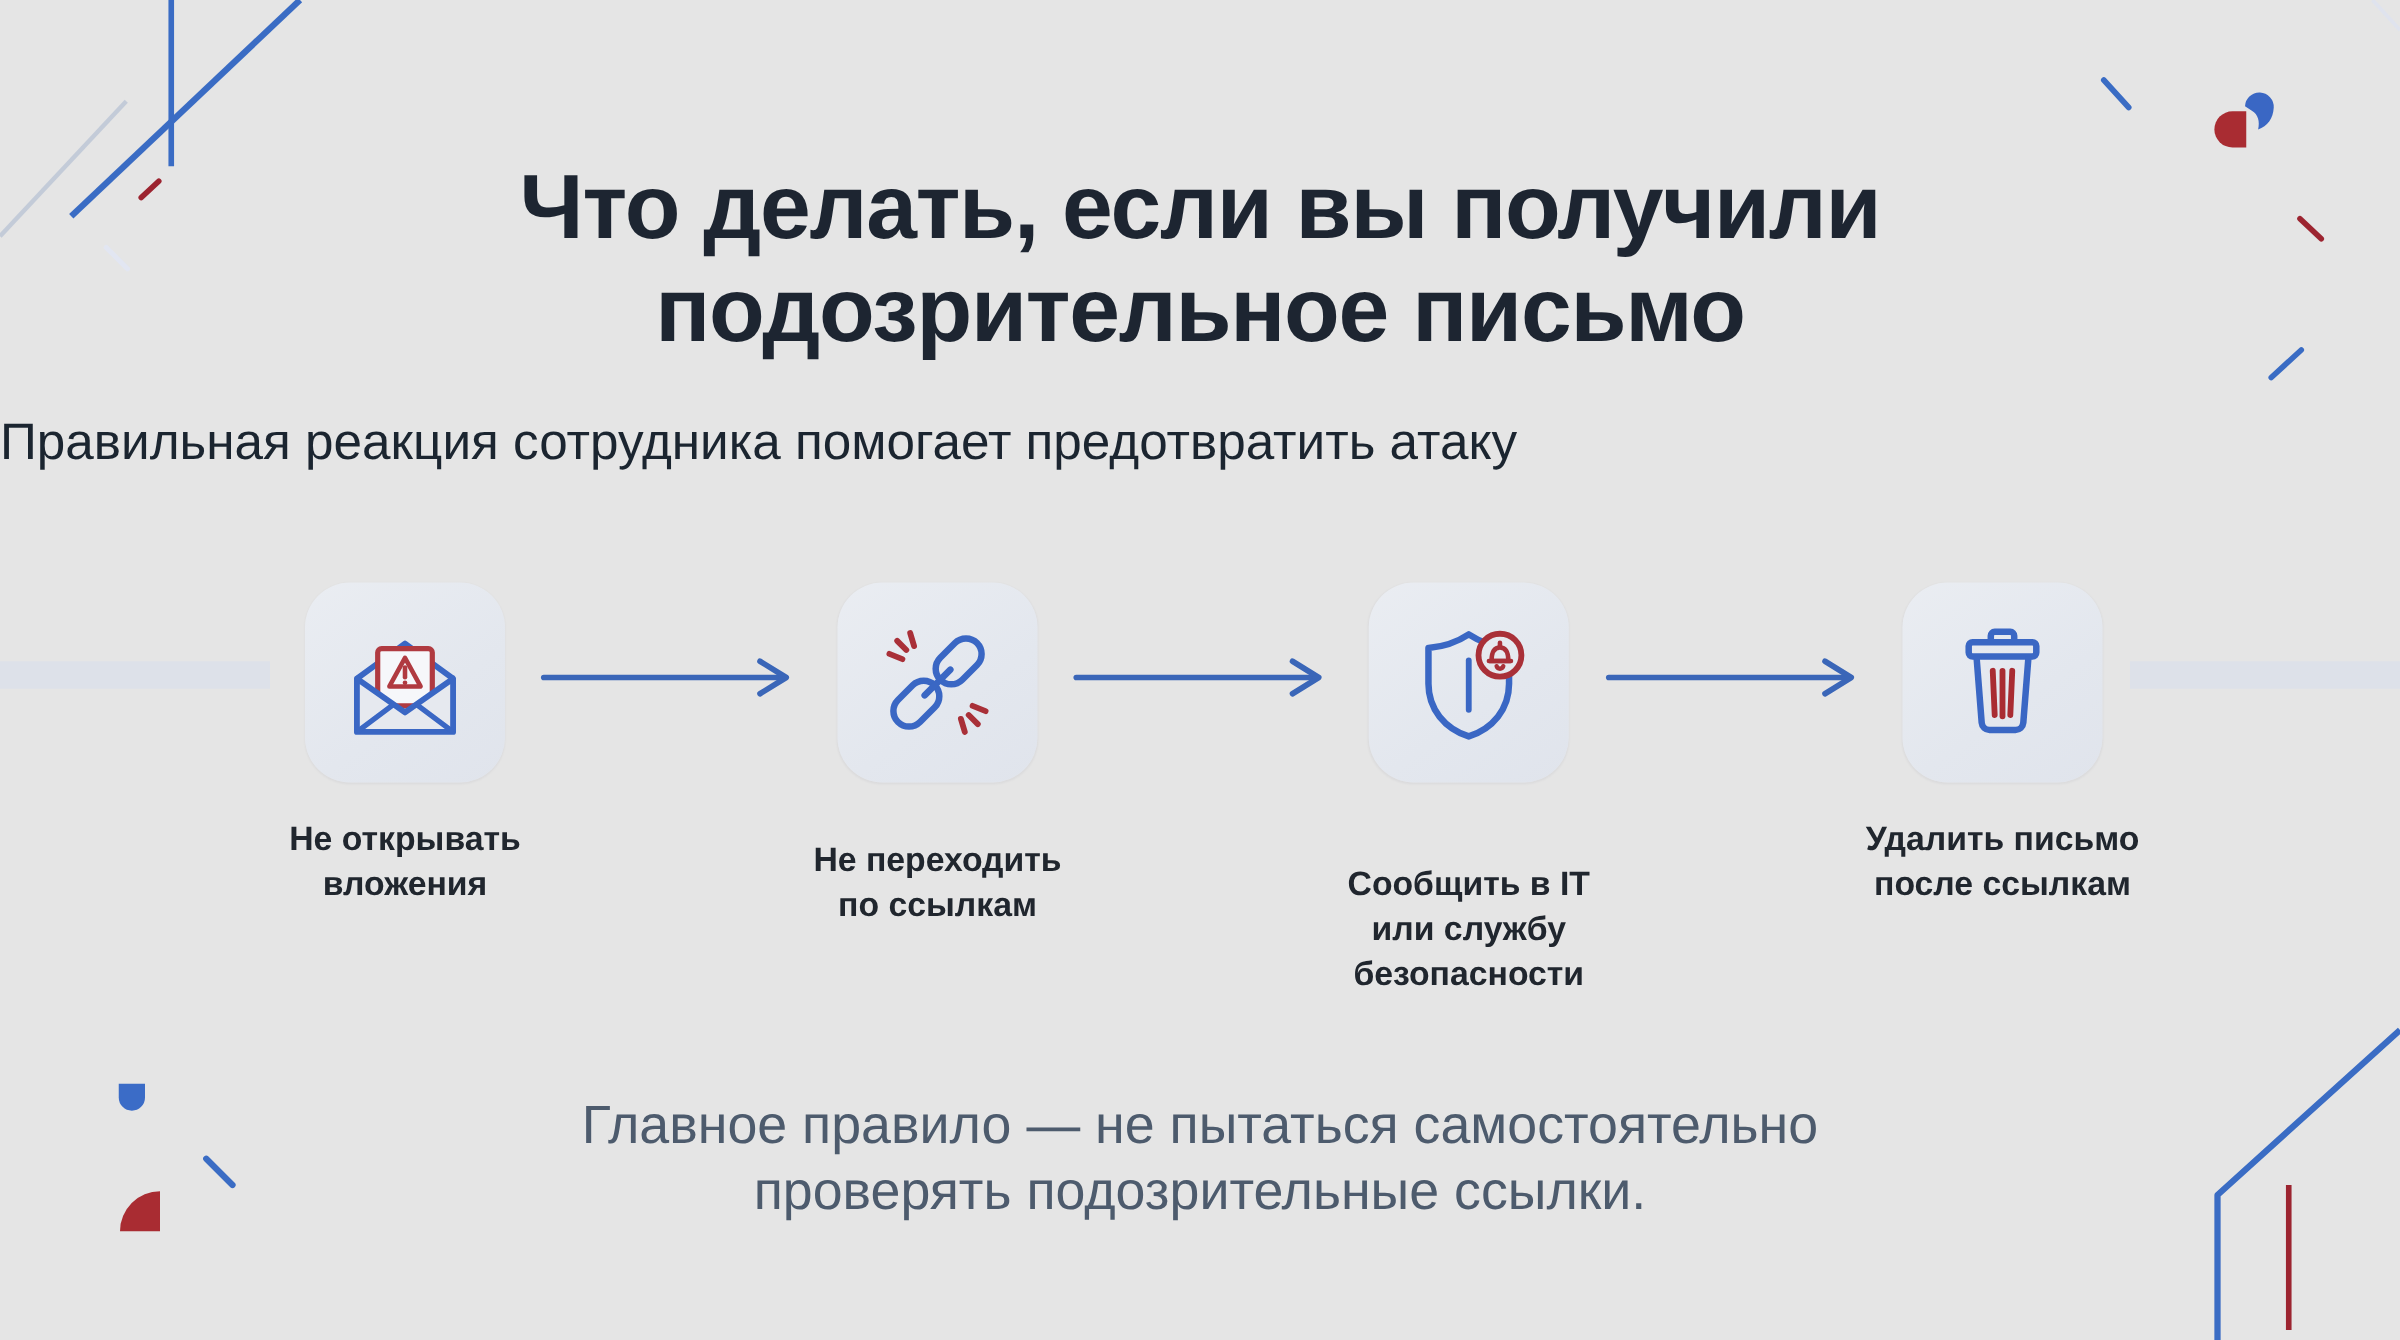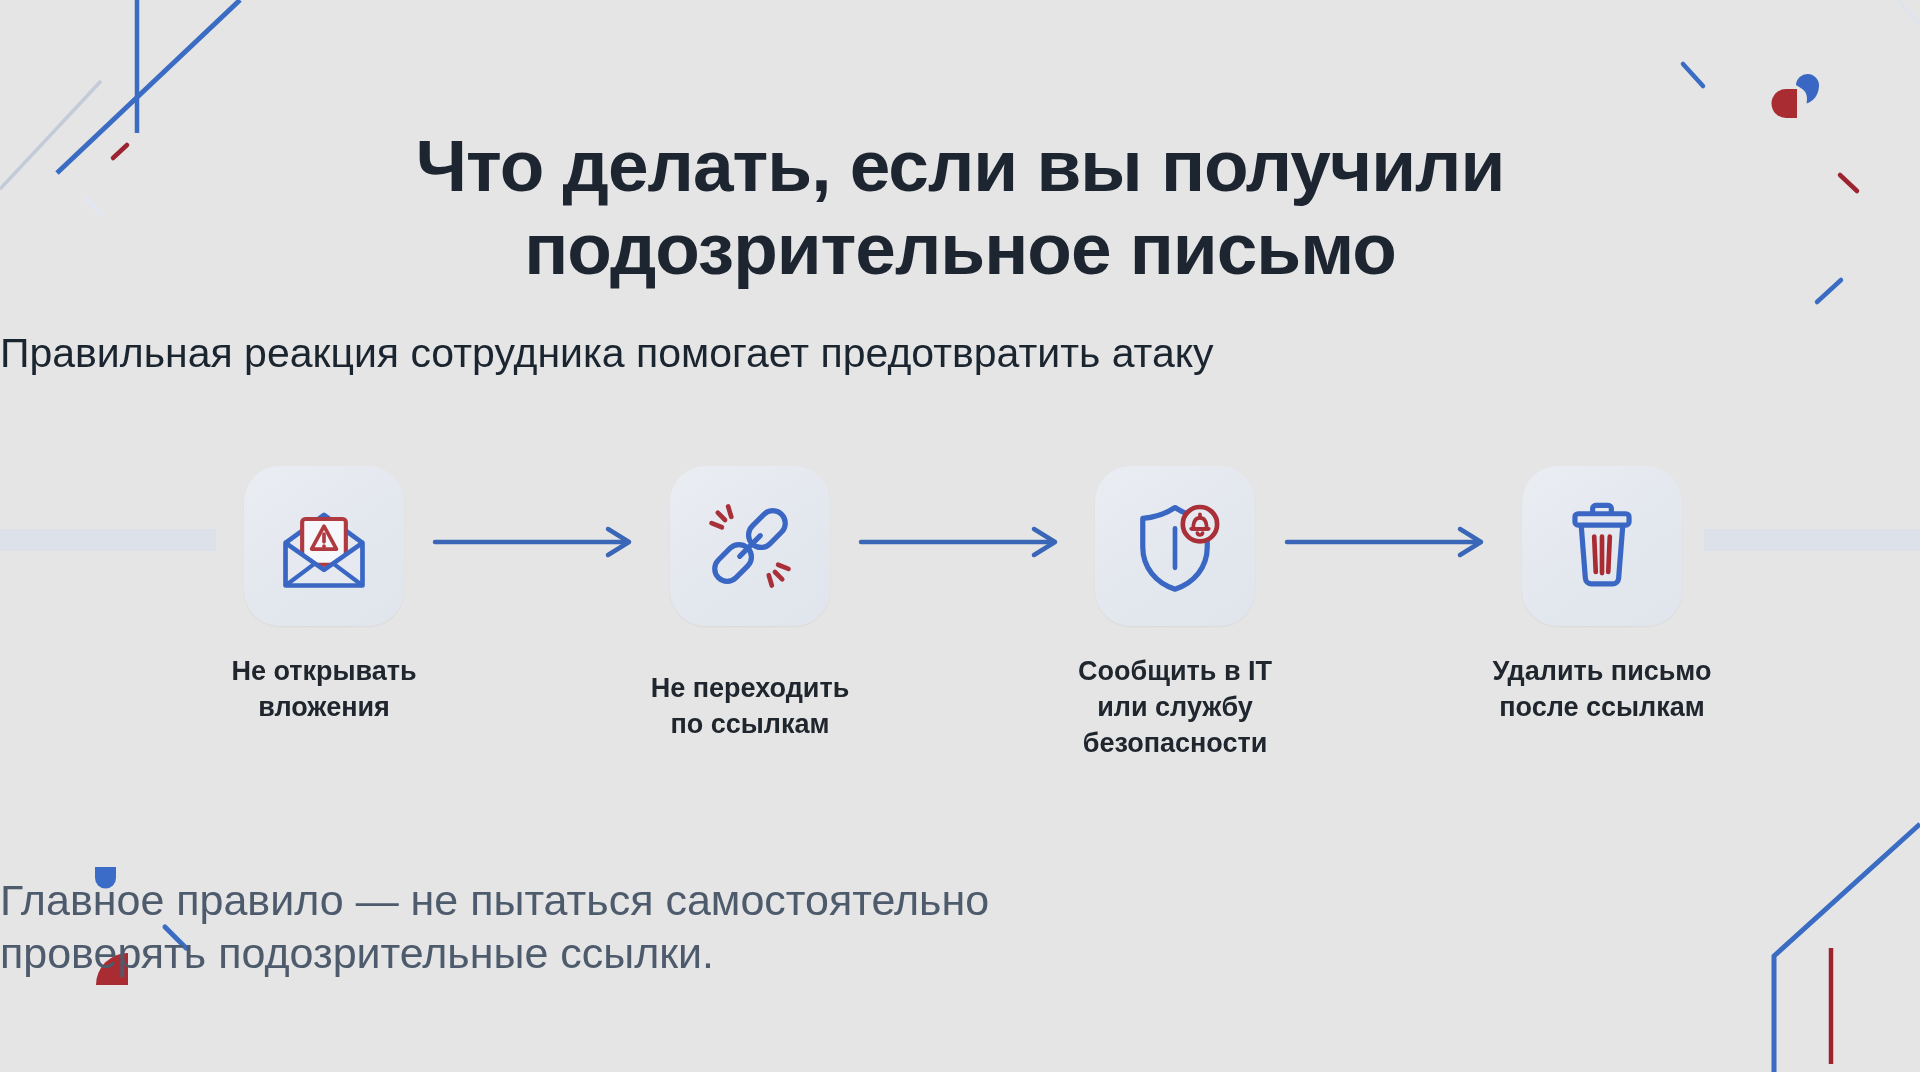--- a/index.html
+++ b/index.html
@@ -22,36 +22,36 @@
     text-align:left;
     font-size:41px;font-weight:500;color:#1b2530;
   }
   .band{position:absolute;top:529px;height:22px;background:#dde1e9;}
   .band-left{left:0;width:216px;}
   .band-right{left:1704px;width:216px;}
   .step{
     position:absolute;top:466px;width:360px;
     display:flex;flex-direction:column;align-items:center;
   }
-  .step-1{left:144px;} .step-2{left:570px;gap:17px;} .step-3{left:995px;} .step-4{left:1422px;}
+  .step-1{left:144px;} .step-2{left:570px;gap:17px;} .step-3{left:995px;gap:36px;} .step-4{left:1422px;}
   .tile{
     width:160px;height:160px;border-radius:36px;
     background:linear-gradient(145deg,#eaedf2 0%,#e3e7ee 60%,#e0e4ec 100%);
     display:flex;align-items:center;justify-content:center;
     box-shadow:0 1px 2px rgba(30,40,70,0.06);
   }
   .caption{
     margin-top:28px;text-align:center;white-space:pre-line;
     font-size:27px;line-height:1.33;font-weight:700;color:#20262e;
   }
   .arrow{position:absolute;top:524px;}
   .arrow-1{left:432px;} .arrow-2{left:858px;} .arrow-3{left:1284px;}
   .footer{
     position:absolute;left:0;top:874px;width:100%;margin:0;
-    text-align:left;white-space:pre-line;
+    text-align:center;white-space:pre-line;
     font-size:43px;line-height:1.24;font-weight:400;color:#4d5b6d;
   }
 </style>
 </head>
 <body>
 
 <div class="slide">
 
   <svg class="deco" width="1920" height="1072" viewBox="0 0 1920 1072" aria-hidden="true">
     <g fill="none">

